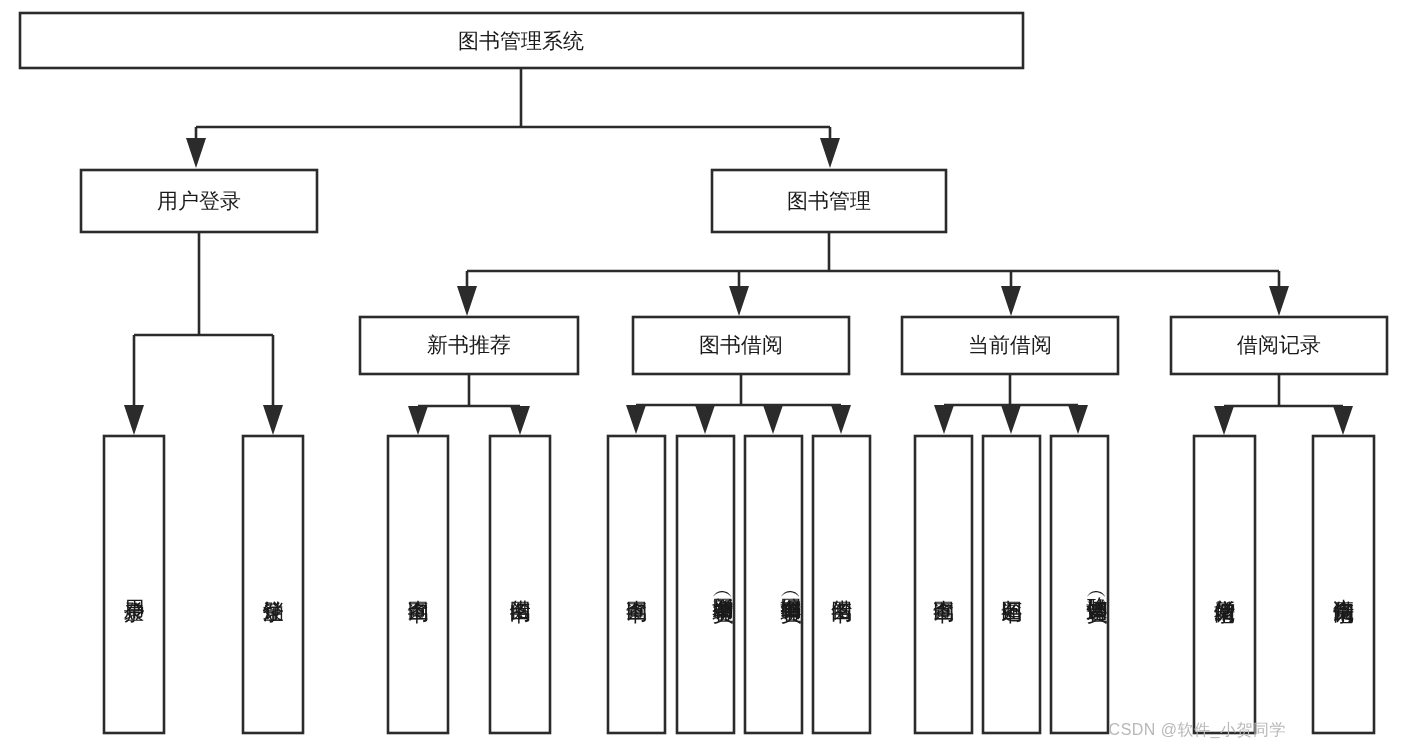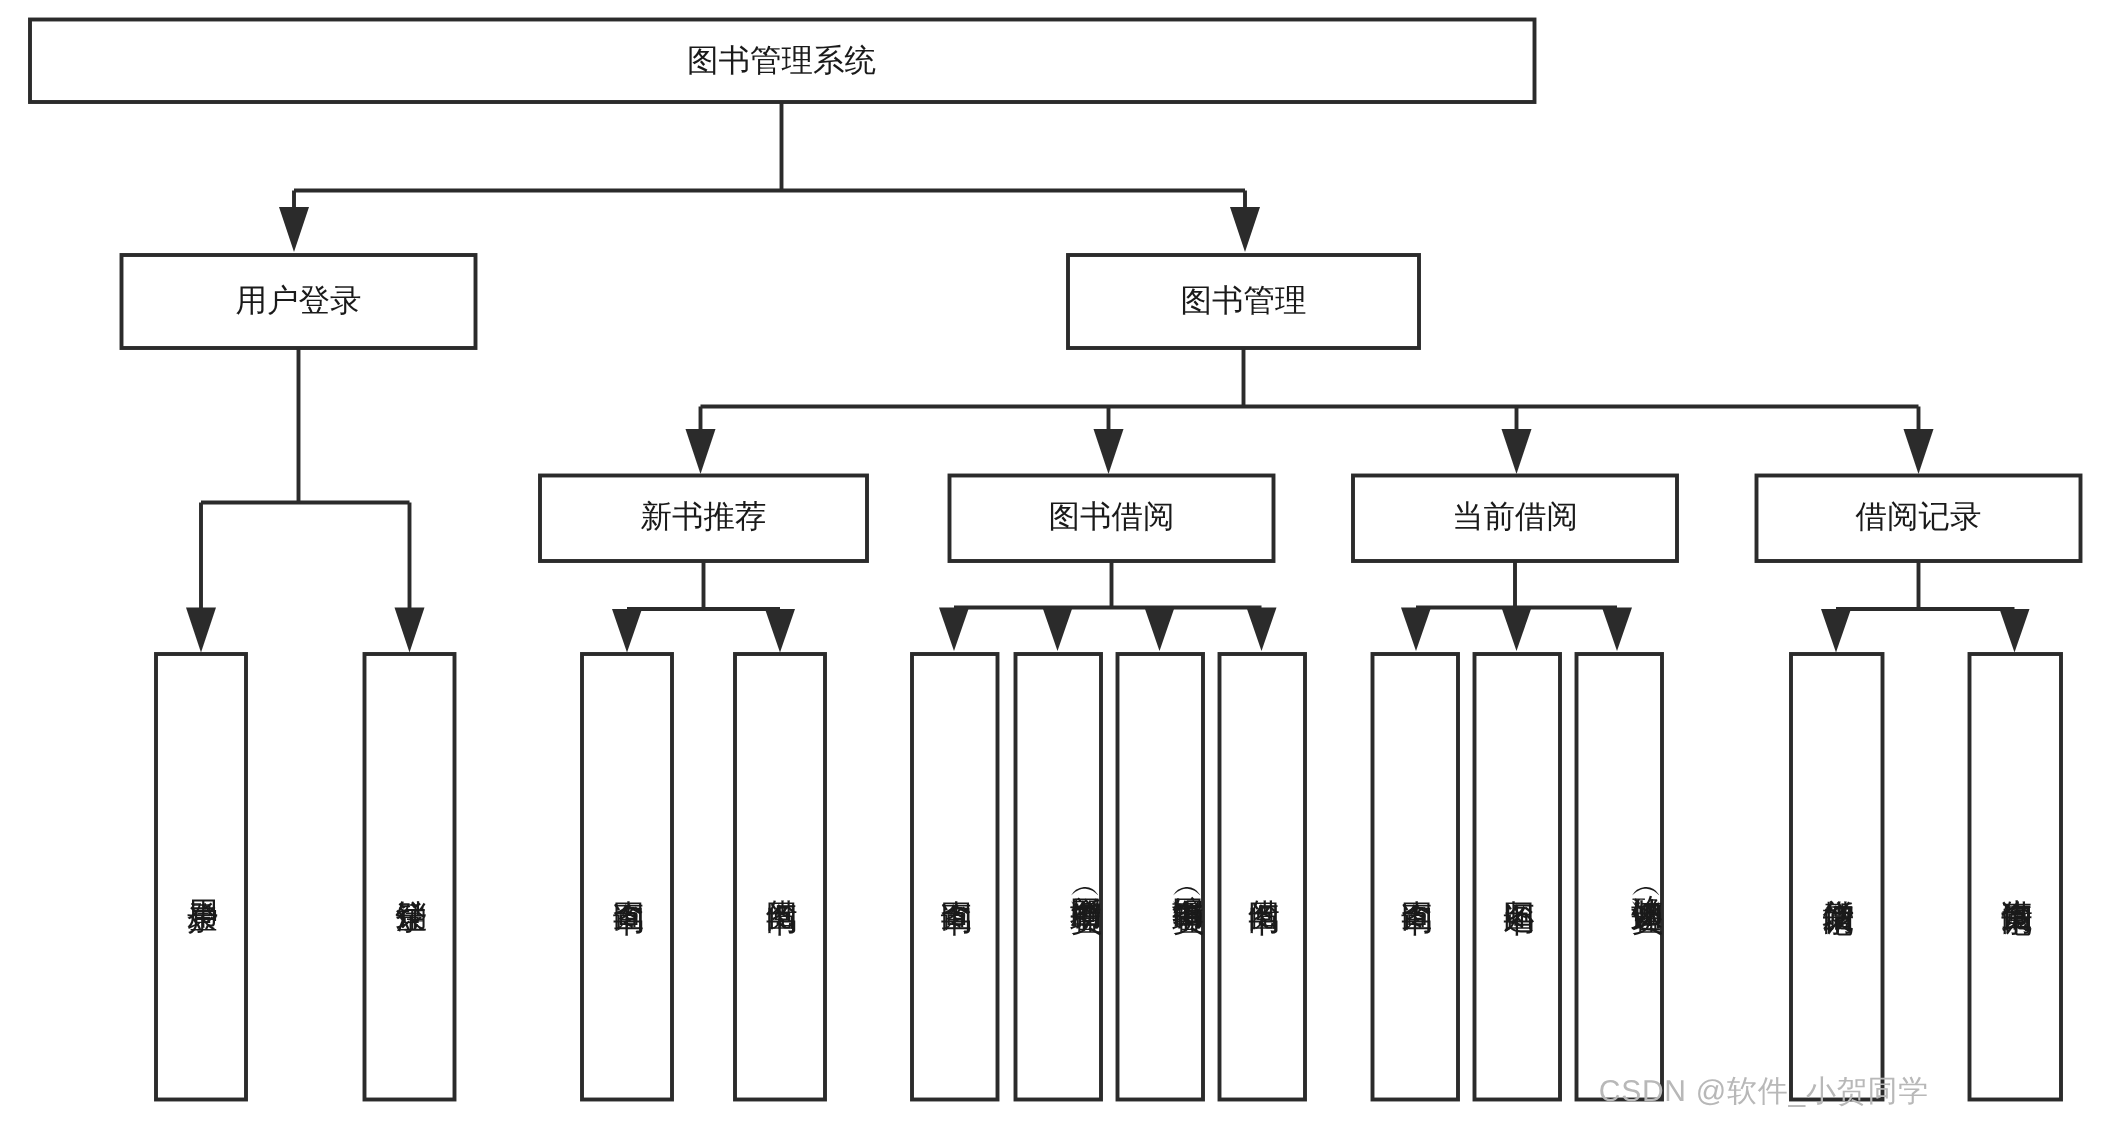--- a/index.html
+++ b/index.html
@@ -60,21 +60,21 @@
     letter-spacing: 1px;
     white-space: nowrap;
     text-align: center;
     pointer-events: none;
   }
   .watermark {
     position: absolute;
     right: 8px;
     bottom: 6px;
     font-family: "Liberation Sans", "DejaVu Sans", sans-serif;
-    font-size: 20px;
+    font-size: 16px;
     color: #b8b8b8;
     letter-spacing: 0.5px;
     white-space: nowrap;
   }
 </style>
 </head>
 <body>
 
 <div id="diagram-root">
 

